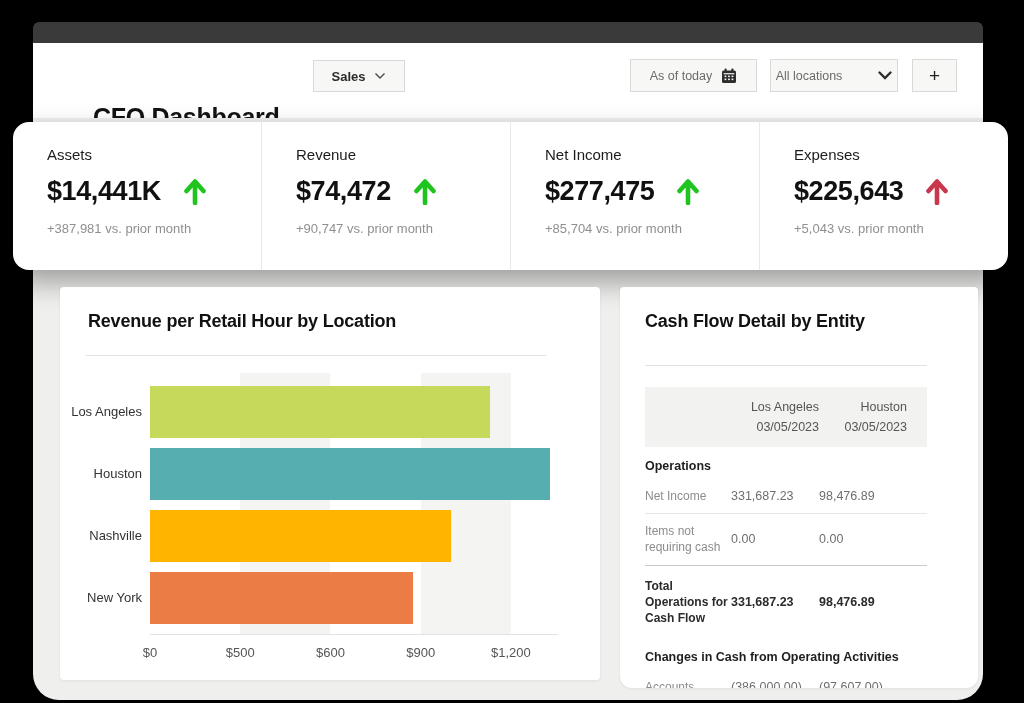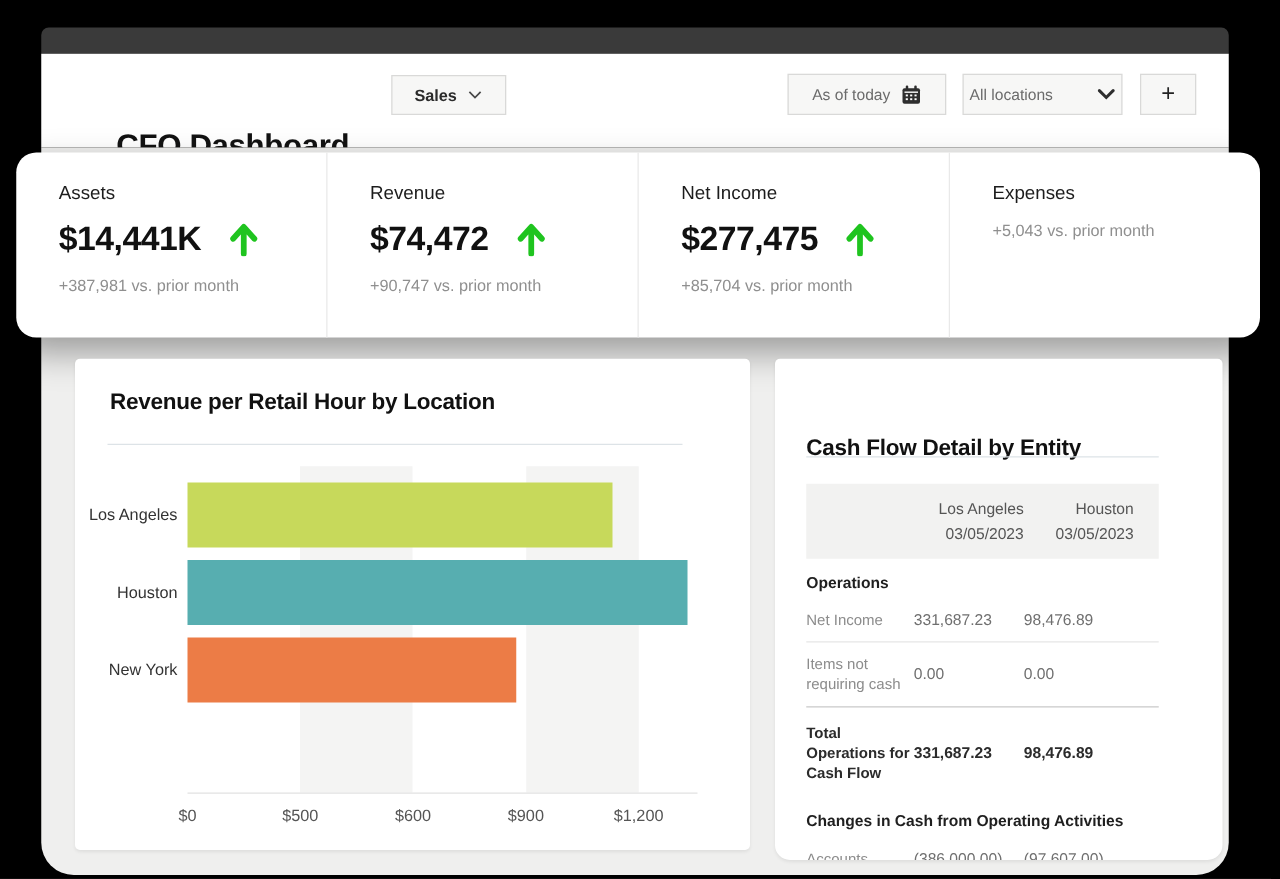--- a/index.html
+++ b/index.html
@@ -38,21 +38,21 @@
   .kpi .k-value { font-size:27px; font-weight:800; color:#111; letter-spacing:-0.4px; }
   .kpi .k-delta { margin-top:14px; font-size:13px; color:#8f8f8f; }
 
   
   .card { position:absolute; background:#fff; border-radius:4px;
           box-shadow:0 1px 3px rgba(0,0,0,0.07); }
   .card-chart { left:60px; top:287px; width:540px; height:393px; }
   .card-table { left:620px; top:287px; width:358px; height:401px; border-radius:4px 4px 12px 12px; overflow:hidden; }
   .card-title { position:absolute; font-size:18px; font-weight:800; color:#111; letter-spacing:-0.2px; }
   .card-chart .card-title { left:28px; top:24px; }
-  .card-table .card-title { left:25px; top:24px;margin-top:37px; }
+  .card-table .card-title { left:25px; top:24px; }
   .card-sep { position:absolute; height:1px; background:#dde3e7; }
   .card-chart .card-sep { left:26px; right:54px; top:68px; }
   .card-table .card-sep { left:25px; right:51px; top:78px; }
 
   
   .plot { position:absolute; left:90px; top:86px; width:400px; height:261px; }
   .band { position:absolute; top:0; bottom:0; background:#f4f4f3; }
   .chart-rows { position:absolute; left:0; top:8px; width:100%; }
   .bar-row { position:relative; height:62px; }
   .bar { position:absolute; left:0; top:5px; height:52px; }
@@ -158,39 +158,51 @@
           <span class="icon-box">
             <svg width="24" height="27" viewBox="0 0 24 27">
               <path d="M12 25 V5 M3.5 13 L12 3.5 L20.5 13" fill="none" stroke="#1fc41f" stroke-width="4.6" stroke-linecap="round" stroke-linejoin="round"></path>
             </svg>
           </span>
         </div>
         <div class="k-delta">+85,704 vs. prior month</div>
       </div>
       <div class="kpi">
         <div class="k-label">Expenses</div>
+        <div class="k-value-row">
+          <div class="k-value">$225,643</div>
+          <span class="icon-box">
+            <svg width="24" height="27" viewBox="0 0 24 27">
+              <path d="M12 25 V5 M3.5 13 L12 3.5 L20.5 13" fill="none" stroke="#c9374c" stroke-width="4.6" stroke-linecap="round" stroke-linejoin="round"></path>
+            </svg>
+          </span>
+        </div>
         <div class="k-delta">+5,043 vs. prior month</div>
       </div>
     </div>
 
   <div class="card card-chart">
     <div class="card-title">Revenue per Retail Hour by Location</div>
     <div class="card-sep"></div>
     <div class="plot" id="plot">
         <div class="band" style="left: 67.6692%; width: 22.5564%; background: rgb(244, 244, 243);"></div>
         <div class="band" style="left: 22.5564%; width: 22.5564%; background: rgb(244, 244, 243);"></div>
       <div class="axis-line"></div>
     <div class="chart-rows">
           <div class="bar-row">
             <div class="cat-label">Los Angeles</div>
             <div class="bar" style="width: 84.9624%; background: rgb(199, 217, 91);"></div>
           </div>
           <div class="bar-row">
             <div class="cat-label">Houston</div>
             <div class="bar" style="width: 100%; background: rgb(87, 174, 176);"></div>
+          </div>
+          <div class="bar-row">
+            <div class="cat-label">Nashville</div>
+            <div class="bar" style="width: 75.188%; background: rgb(255, 180, 0);"></div>
           </div>
           <div class="bar-row">
             <div class="cat-label">New York</div>
             <div class="bar" style="width: 65.7895%; background: rgb(236, 124, 70);"></div>
           </div>
         </div>
         <div class="tick" style="left: 0%;">$0</div>
         <div class="tick" style="left: 22.5564%;">$500</div>
         <div class="tick" style="left: 45.1128%;">$600</div>
         <div class="tick" style="left: 67.6692%;">$900</div>

